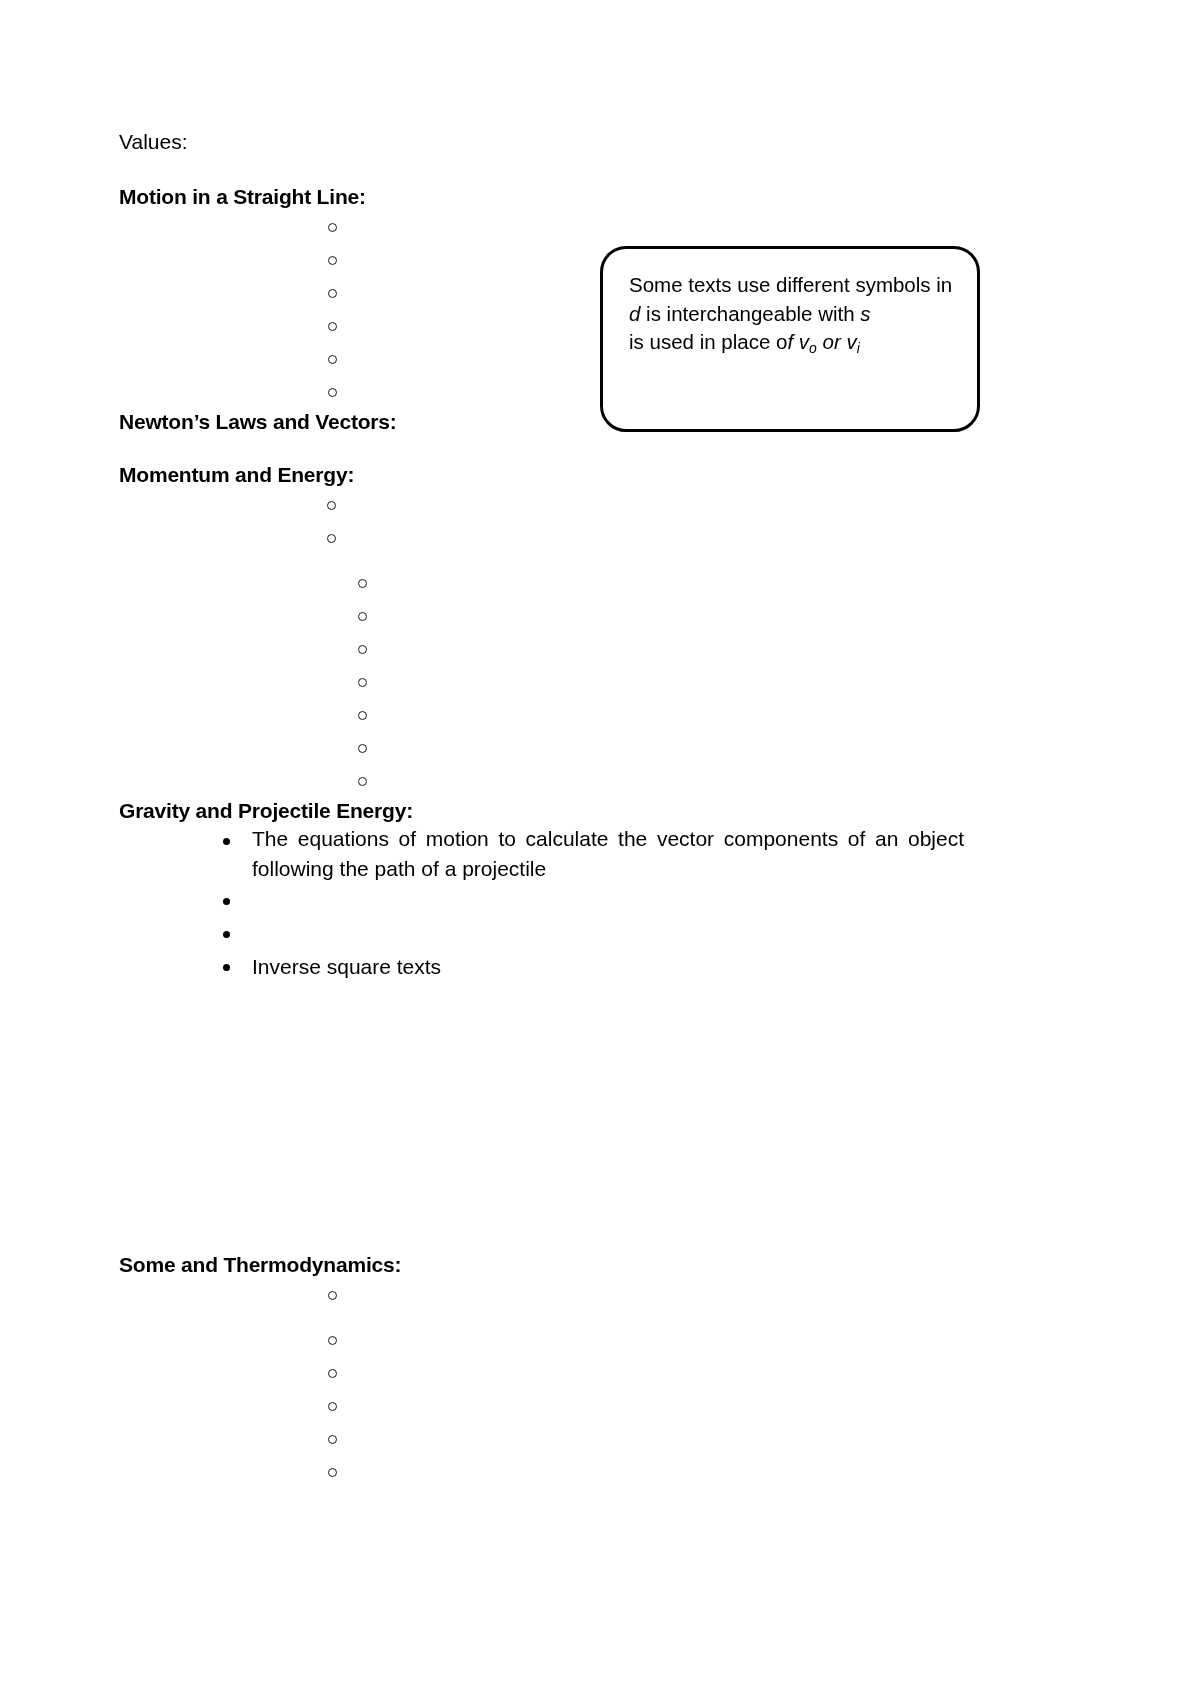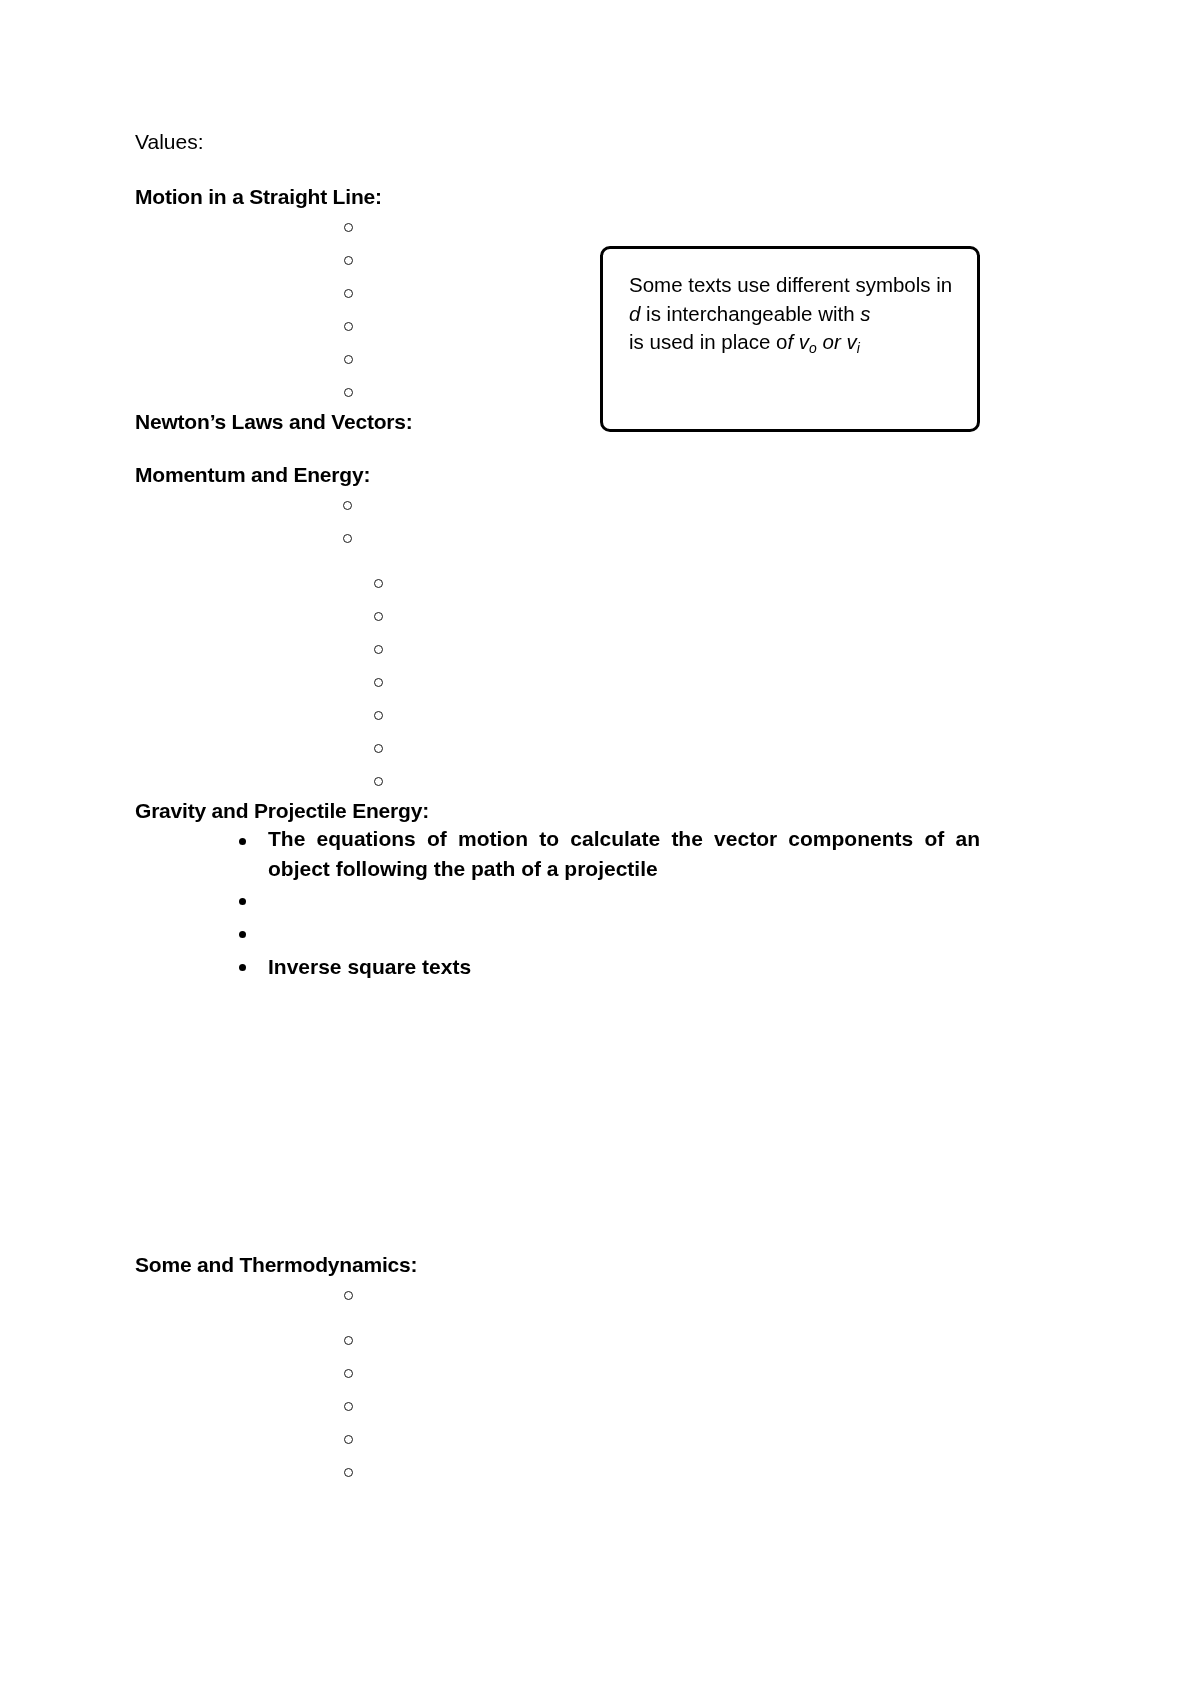--- a/index.html
+++ b/index.html
@@ -15,21 +15,21 @@
     height: 1698px;
     background: #ffffff;
     overflow: hidden;
     font-family: "Liberation Sans", sans-serif;
     color: #000000;
   }
 
   
   .content {
     position: absolute;
-    left: 135px;
+    left: 119px;
     top: 128px;
     width: 845px;
   }
 
   .line {
     font-size: 21px;
     line-height: 27px;
     color: #000;
     white-space: pre-wrap;
   }
@@ -43,21 +43,20 @@
     font-weight: 700;
     letter-spacing: -0.2px;
   }
 
   
   .brow {
     position: relative;
     min-height: 33px;
     font-size: 21px;
     line-height: 33px;
-    font-weight: bold;
   }
 
   
   .hollow::before {
     content: "";
     position: absolute;
     width: 9px;
     height: 9px;
     border: 1.6px solid #1a1a1a;
     border-radius: 50%;
@@ -102,21 +101,21 @@
   .gap-xl  { height: 268px; }
 
   
   .callout {
     position: absolute;
     left: 600px;
     top: 246px;
     width: 380px;
     height: 186px;
     border: 3.5px solid #000000;
-    border-radius: 10px;
+    border-radius: 26px;
     background: #ffffff;
     box-sizing: border-box;
   }
 
   .callout-inner {
     padding: 22px 0 0 26px;
     font-size: 20.5px;
     line-height: 28.5px;
     font-weight: 400;
   }

